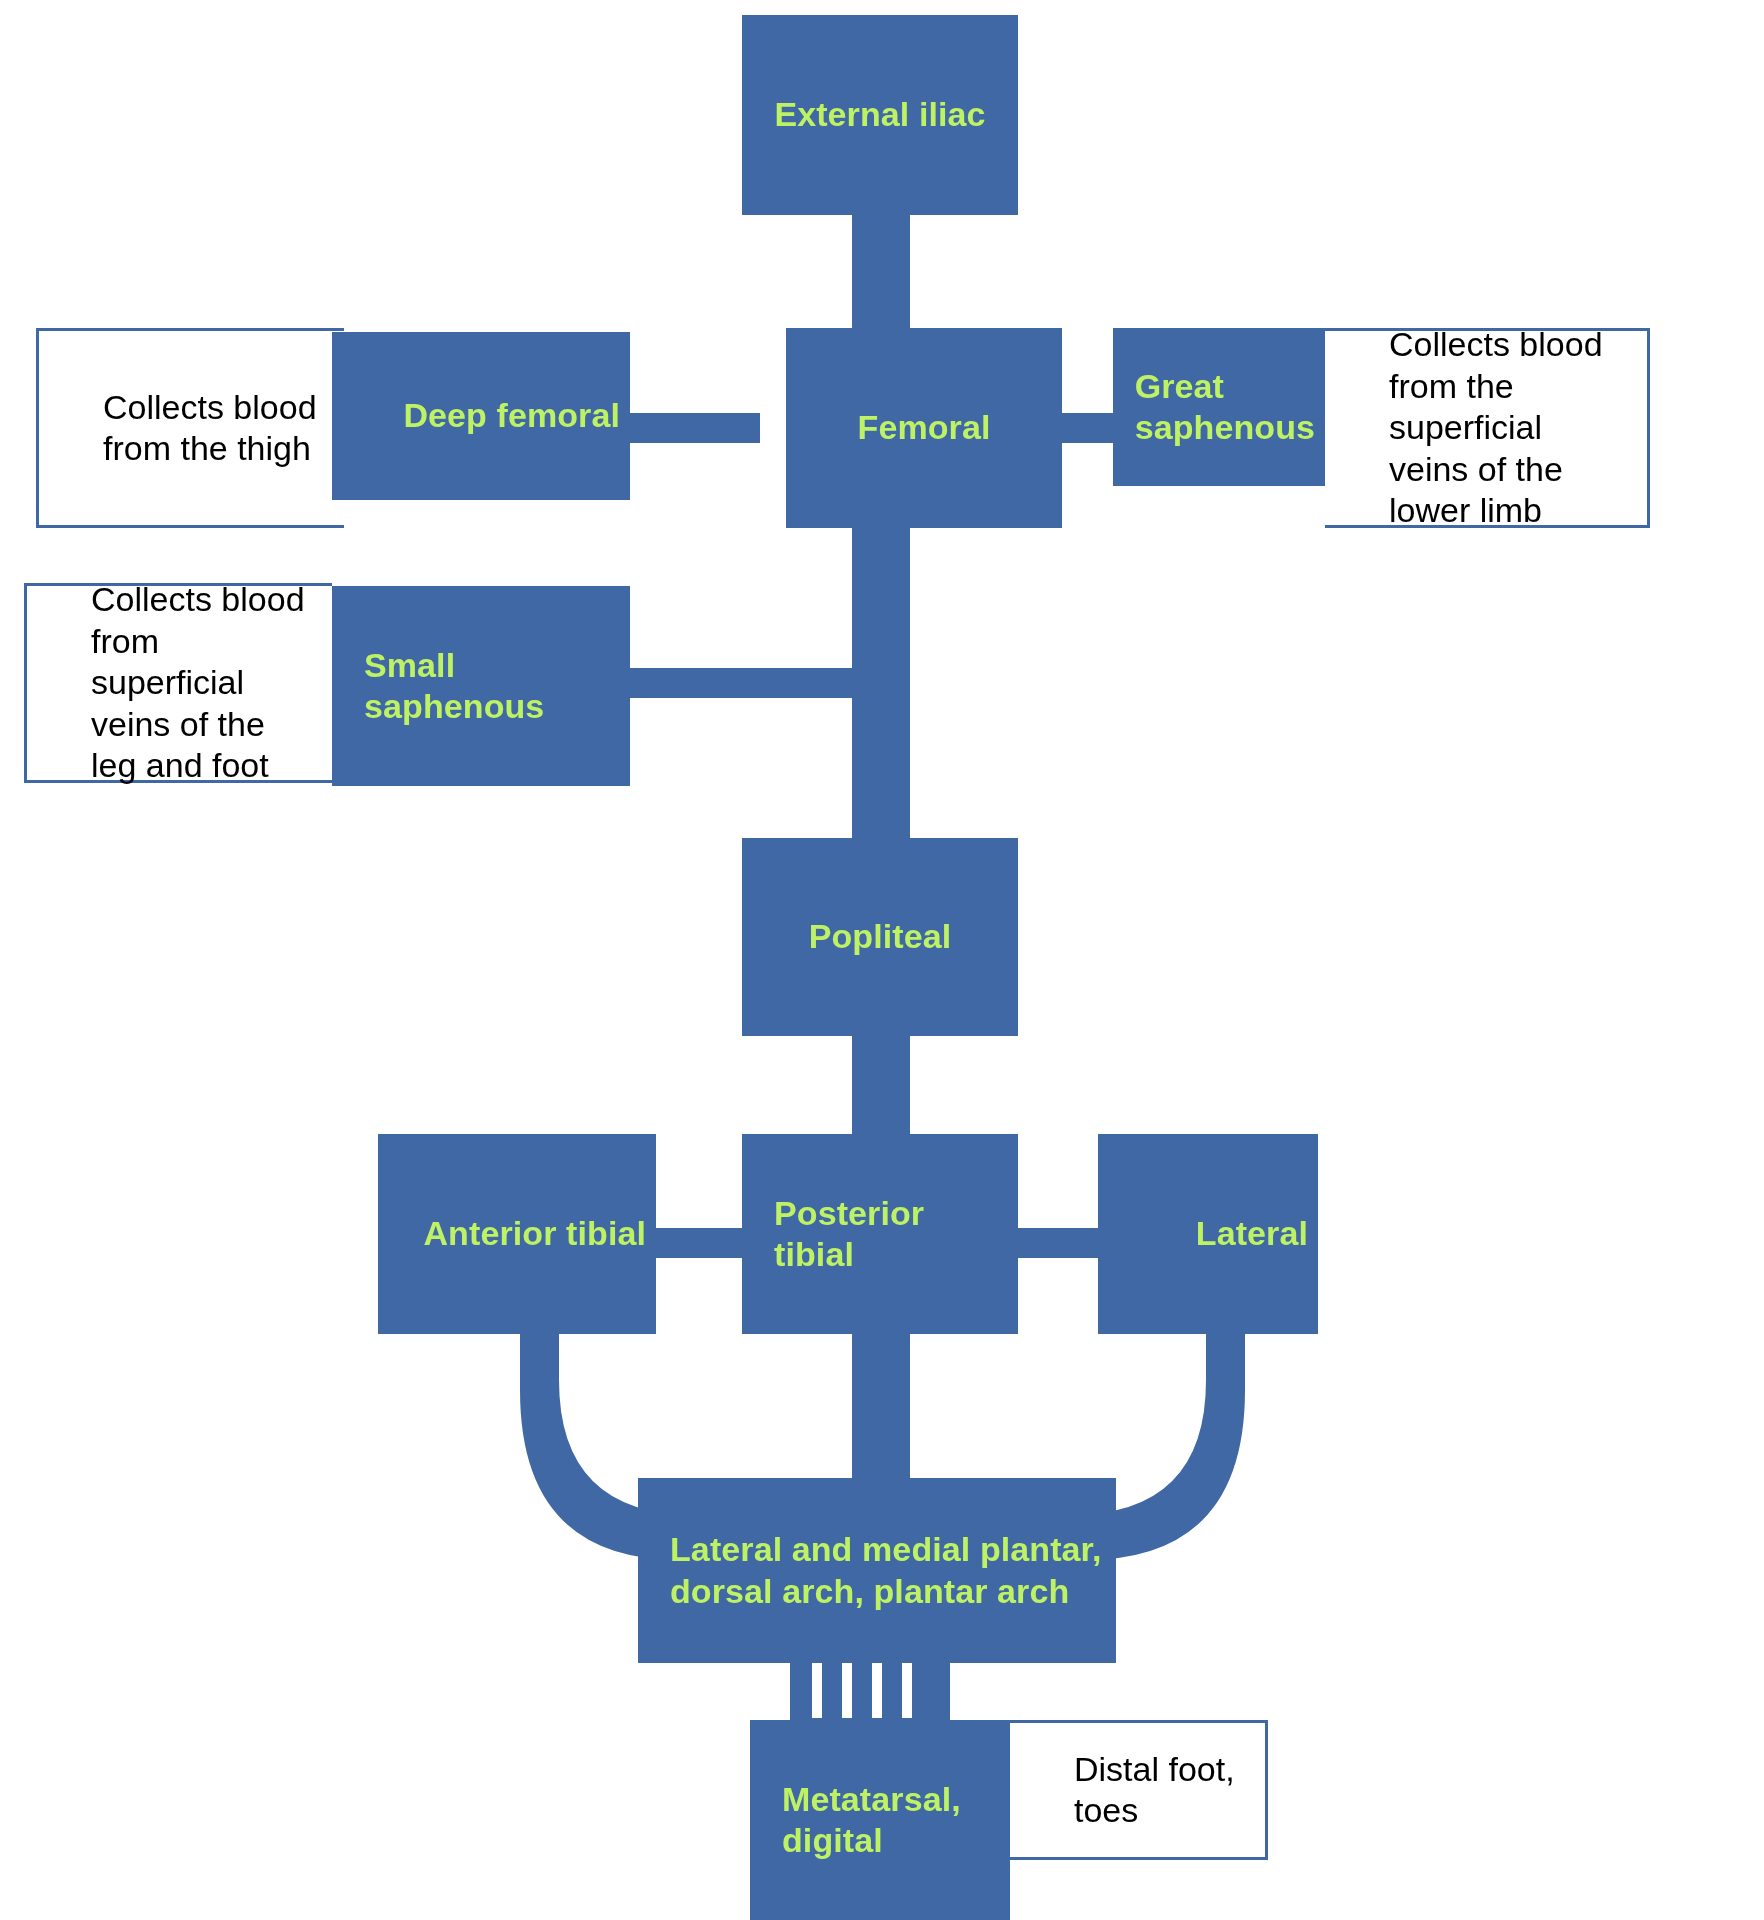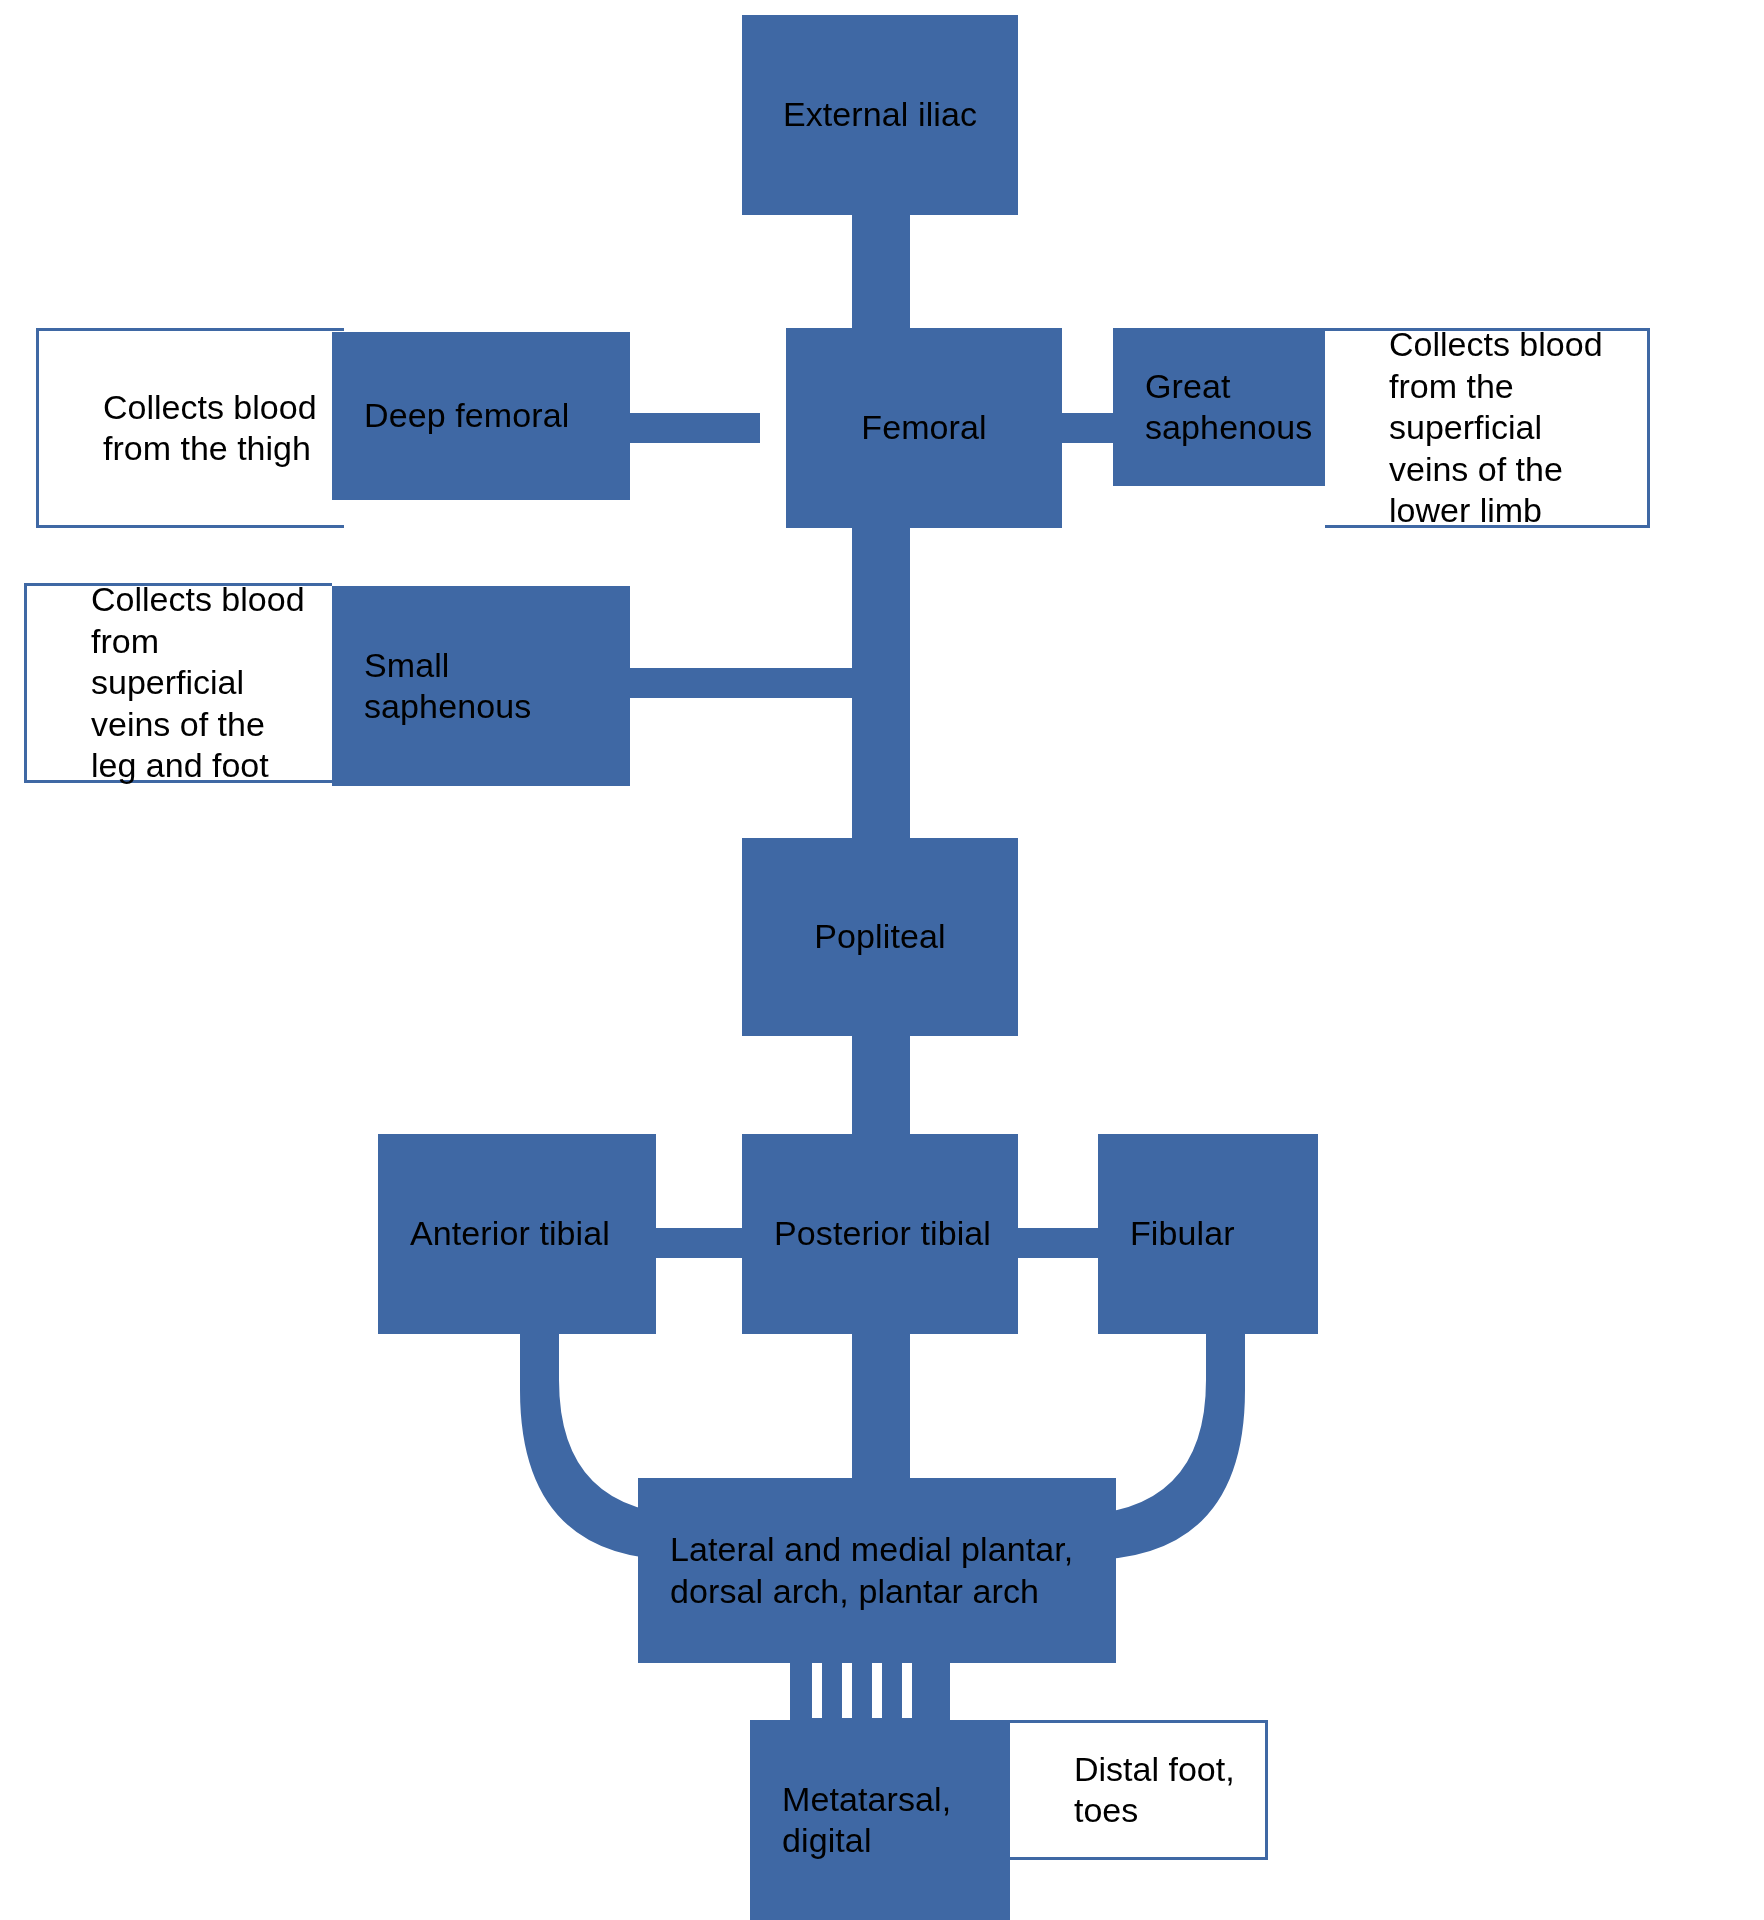--- a/index.html
+++ b/index.html
@@ -8,25 +8,26 @@
     position:relative;
     width:1764px;
     height:1920px;
     background:#ffffff;
     overflow:hidden;
   }
   
   .node{
     position:absolute;
     background:#3F68A4;
-    color:#000000;
-    font-weight:normal;
+    color:#bef264;
+    font-weight:bold;
     display:flex;
     align-items:center;
     box-sizing:border-box;
+    justify-content:flex-end;
   }
   .node .label{
     padding-left:32px;
     padding-right:10px;
     line-height:1.22;
     font-size:34px;
     letter-spacing:0.1px;
   }
   .node.center .label{
     width:100%;
@@ -139,21 +140,21 @@
 
   <div class="node" style="left:378px; top:1134px; width:278px; height:200px;">
     <span class="label">Anterior tibial</span>
   </div>
 
   <div class="node" style="left:742px; top:1134px; width:276px; height:200px;">
     <span class="label">Posterior tibial</span>
   </div>
 
   <div class="node" style="left:1098px; top:1134px; width:220px; height:200px;">
-    <span class="label">Fibular</span>
+    <span class="label">Lateral</span>
   </div>
 
   <div class="node" style="left:638px; top:1478px; width:478px; height:185px;">
     <span class="label">Lateral and medial plantar, dorsal arch, plantar arch</span>
   </div>
 
   <div class="node" style="left:750px; top:1720px; width:260px; height:200px;">
     <span class="label">Metatarsal, digital</span>
   </div>
 

